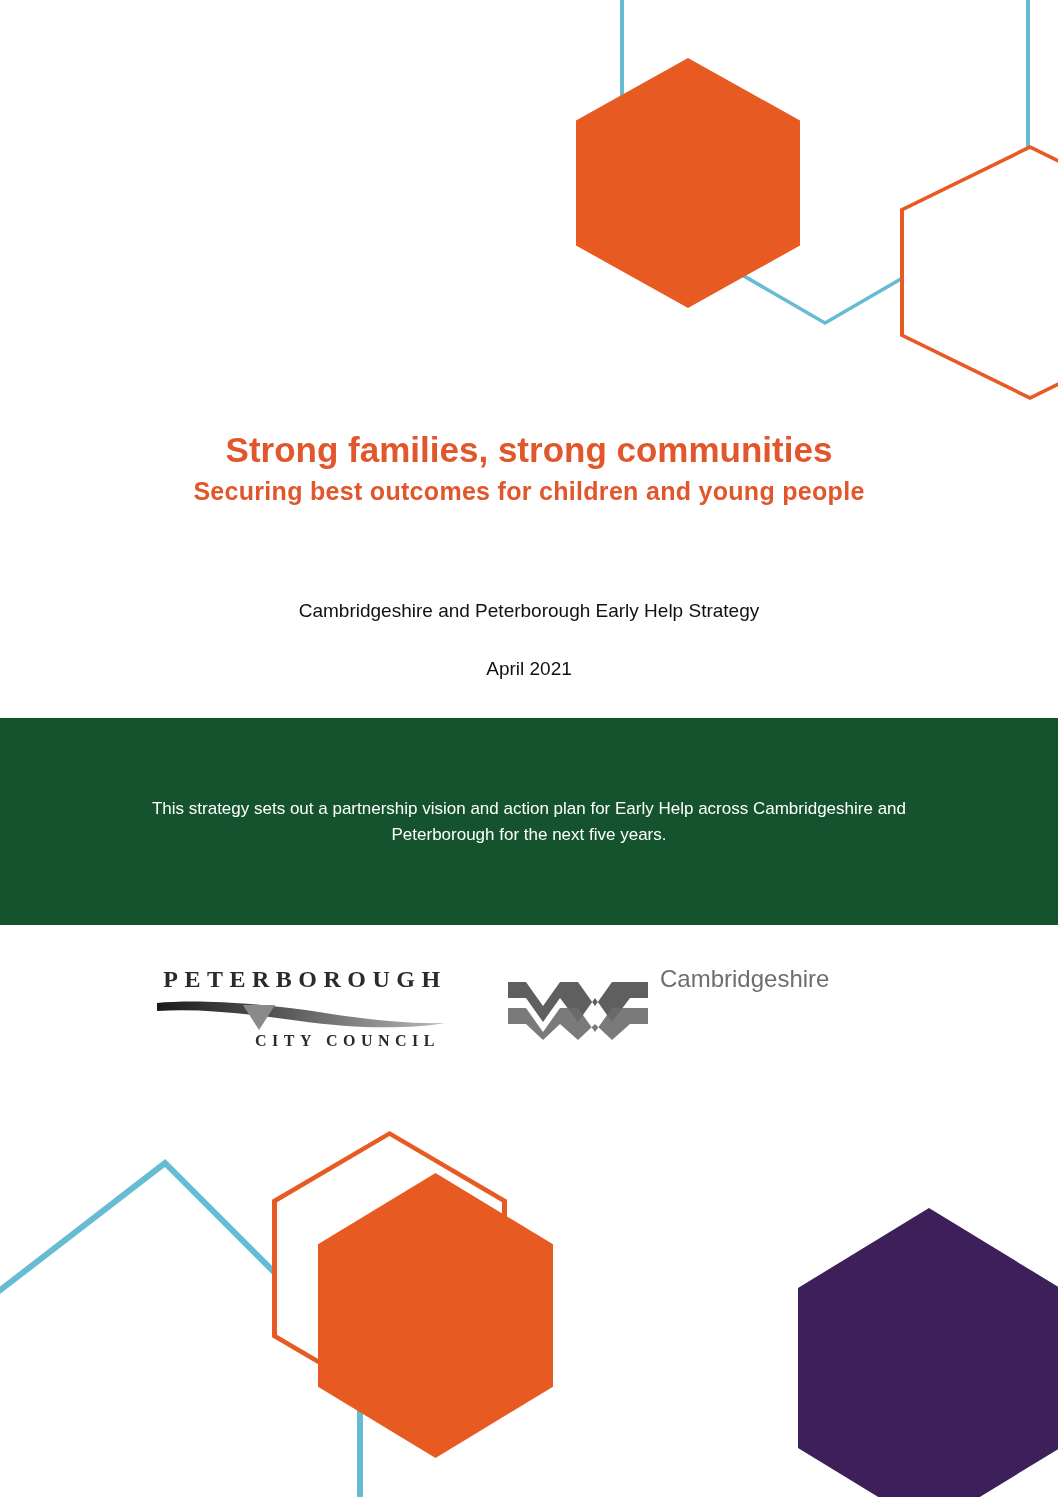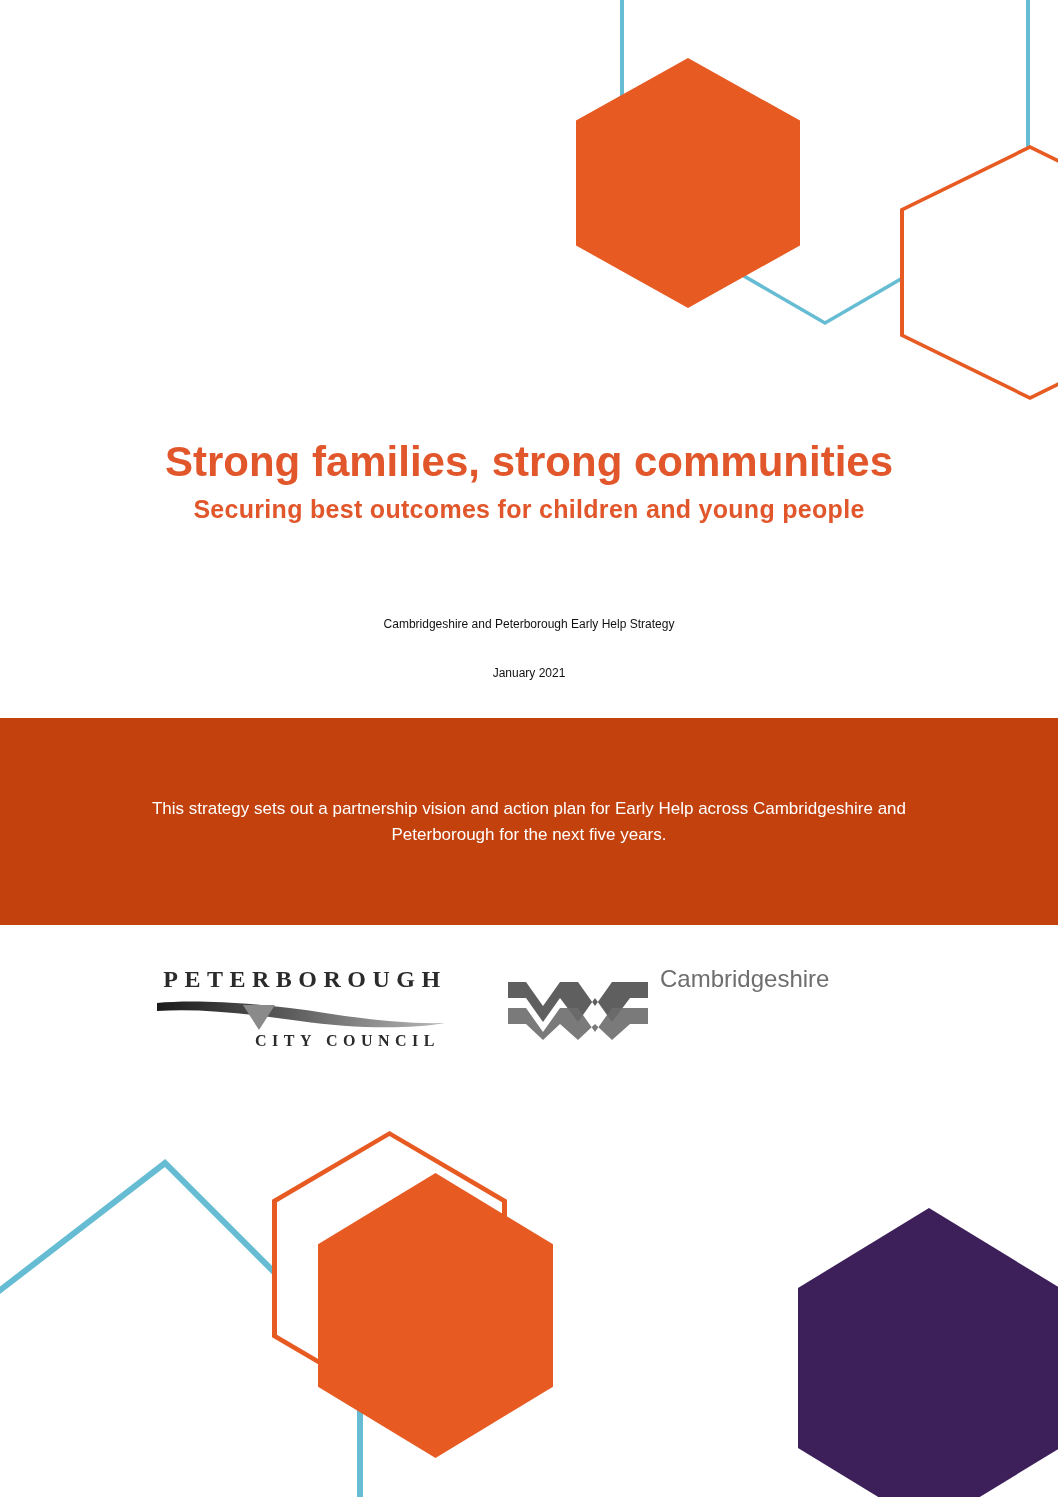--- a/index.html
+++ b/index.html
@@ -39,52 +39,52 @@
 
   
   .title-block {
     position: absolute;
     left: 0;
     top: 430px;
     width: 1058px;
     text-align: center;
   }
   .main-title {
-    font-size: 42px;
+    font-size: 35px;
     font-weight: bold;
     color: #E1562A;
     letter-spacing: 0px;
     line-height: 1.15;
-    margin: 8px;
+    margin: 0;
   }
   .sub-title {
     font-size: 25px;
     font-weight: bold;
     color: #E1562A;
     line-height: 1.2;
     margin: 6px 0 16px 0;
     letter-spacing: 0.3px;
   }
   .doc-line {
-    font-size: 12px;
+    font-size: 19px;
     color: #111111;
     margin: 0;
     line-height: 1.3;
   }
   .doc-line.first { margin-top: 93px; }
   .doc-line.second { margin-top: 33px; }
 
   
   .band {
     position: absolute;
     left: 0;
     top: 718px;
     width: 1058px;
     height: 207px;
-    background: #c2410c;
+    background: #14532d;
     color: #ffffff;
     display: flex;
     align-items: center;
     justify-content: center;
   }
   .band-text {
     width: 760px;
     text-align: center;
     font-size: 17px;
     line-height: 1.5;
@@ -175,21 +175,21 @@
       <div class="inner" style="left:4px; top:4px; width:252px; height:247px;"></div>
     </div>
 
     <div class="hex-fill" style="left:576px; top:58px; width:224px; height:250px; background:#E75B23;"></div>
   </div>
 
   <div class="title-block">
     <h1 class="main-title">Strong families, strong communities</h1>
     <h2 class="sub-title">Securing best outcomes for children and young people</h2>
     <p class="doc-line first">Cambridgeshire and Peterborough Early Help Strategy</p>
-    <p class="doc-line second">January 2021</p>
+    <p class="doc-line second">April 2021</p>
   </div>
 
   <div class="band">
     <div class="band-text">This strategy sets out a partnership vision and action plan for Early Help across Cambridgeshire and Peterborough for the next five years.</div>
   </div>
 
   <div class="logos">
 
     <div class="pcc-logo">
       <div class="pcc-top">PETERBOROUGH</div>

